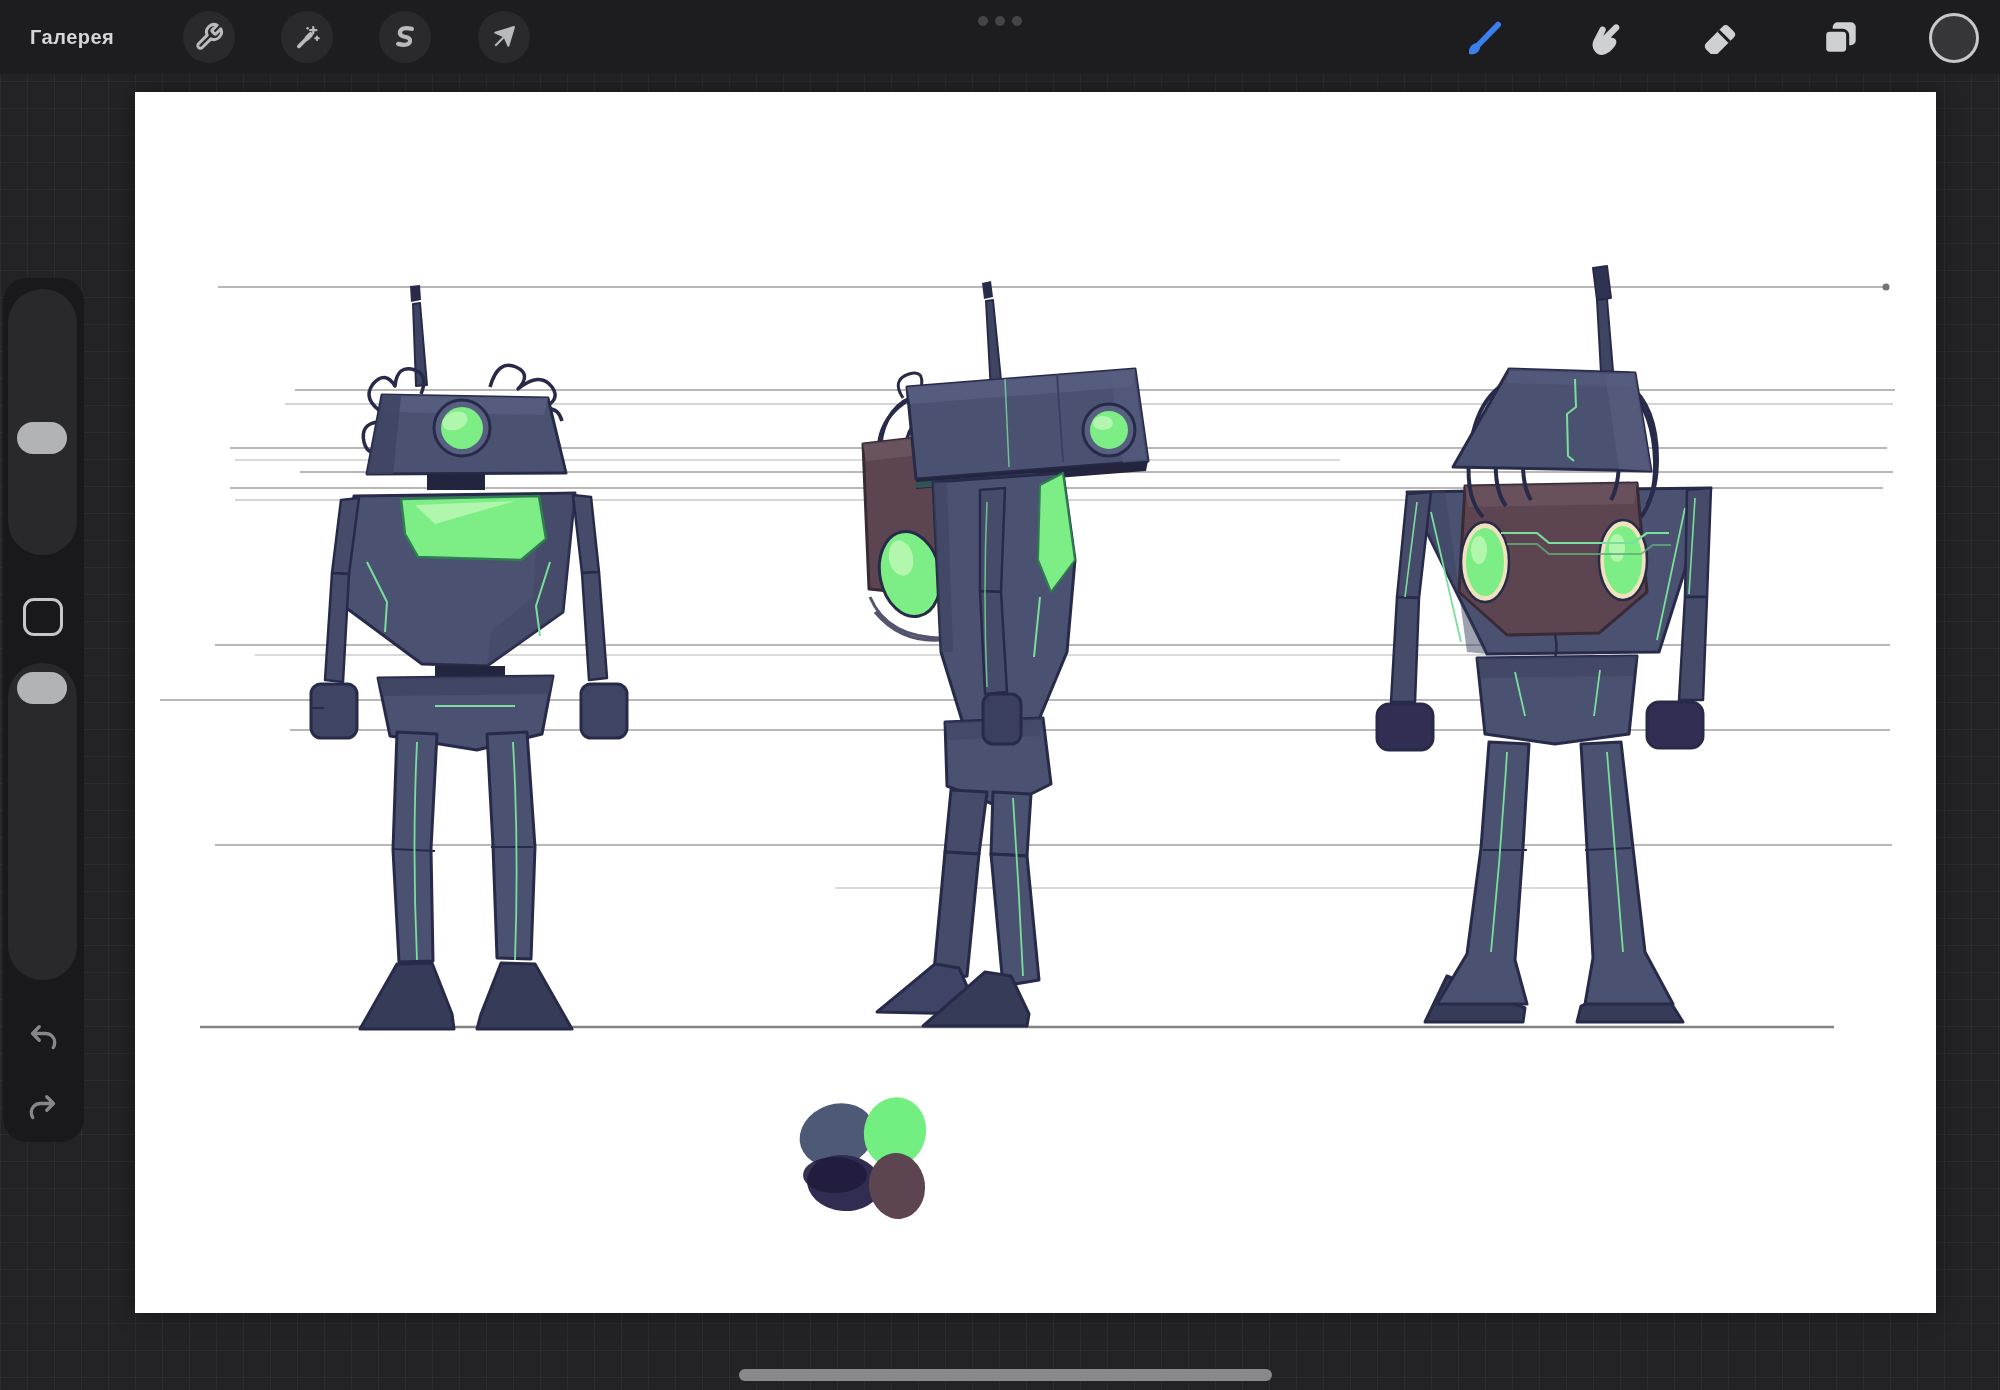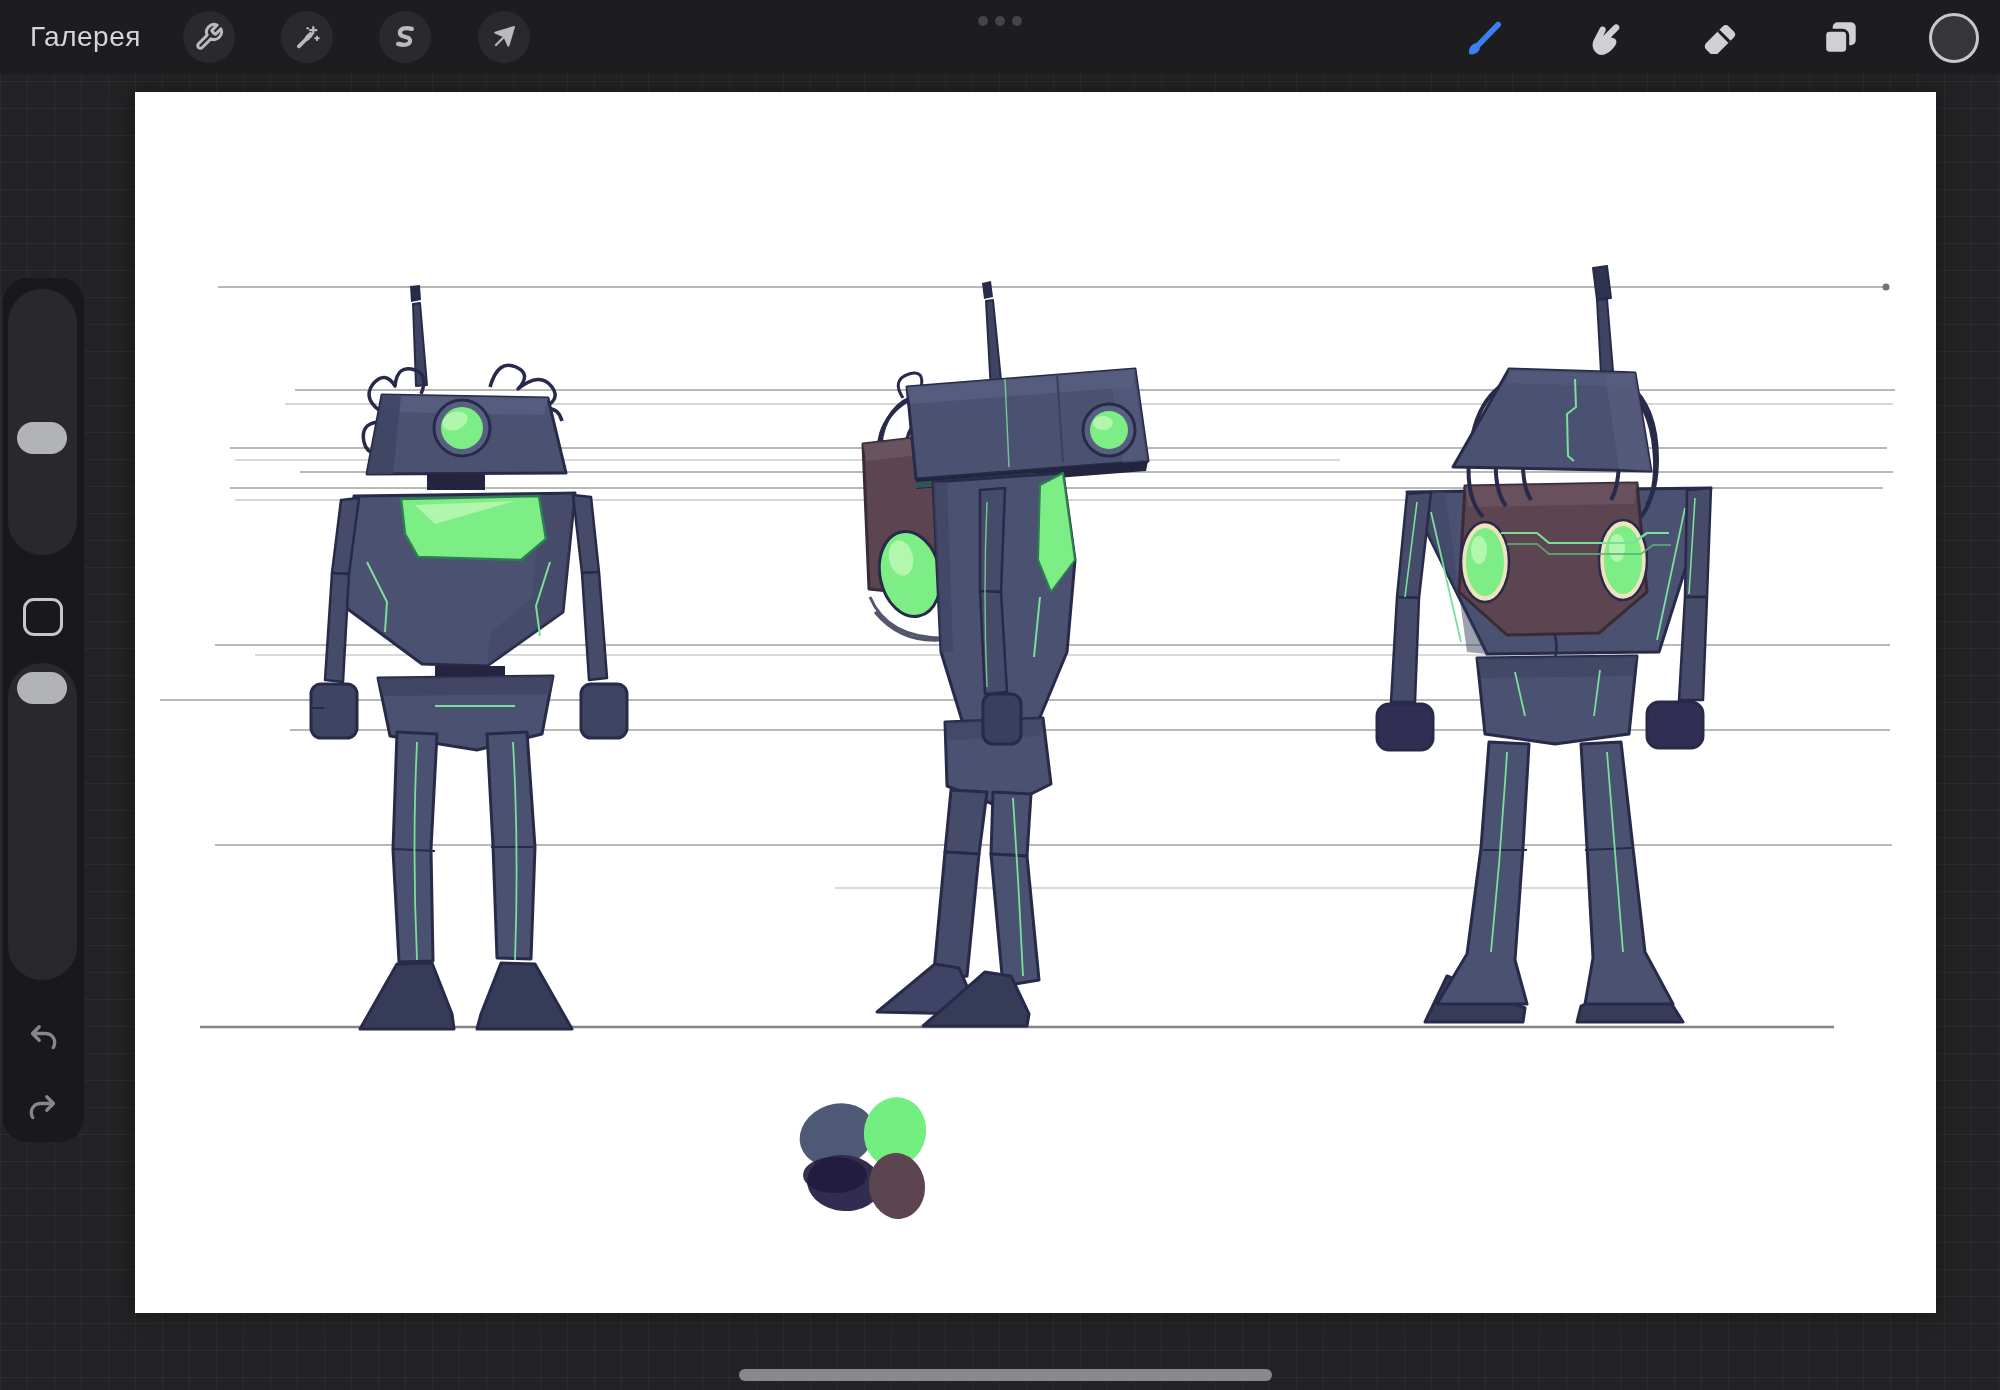--- a/index.html
+++ b/index.html
@@ -16,21 +16,21 @@
   }
   button{ appearance:none; background:transparent; border:none; cursor:pointer; padding:0; }
 
   
   .topbar{
     position:absolute; left:0; top:0; width:2000px; height:74px;
     background:#1d1d1f; z-index:20;
   }
   .gallery-btn{
     position:absolute; left:30px; top:0; height:74px;
-    font-size:28px; color:#d5d5d8; letter-spacing:.5px; line-height:74px;
+    font-size:20px; color:#d5d5d8; letter-spacing:.5px; line-height:74px;font-weight:bold;
   }
   .tool-circle{
     position:absolute; top:11px; width:52px; height:52px; border-radius:50%;
     background:#2a2a2d; display:flex; align-items:center; justify-content:center;
   }
   .tool-plain{
     position:absolute; top:13px; width:50px; height:50px;
     display:flex; align-items:center; justify-content:center;
   }
   .tool-circle svg, .tool-plain svg{ display:block; }

